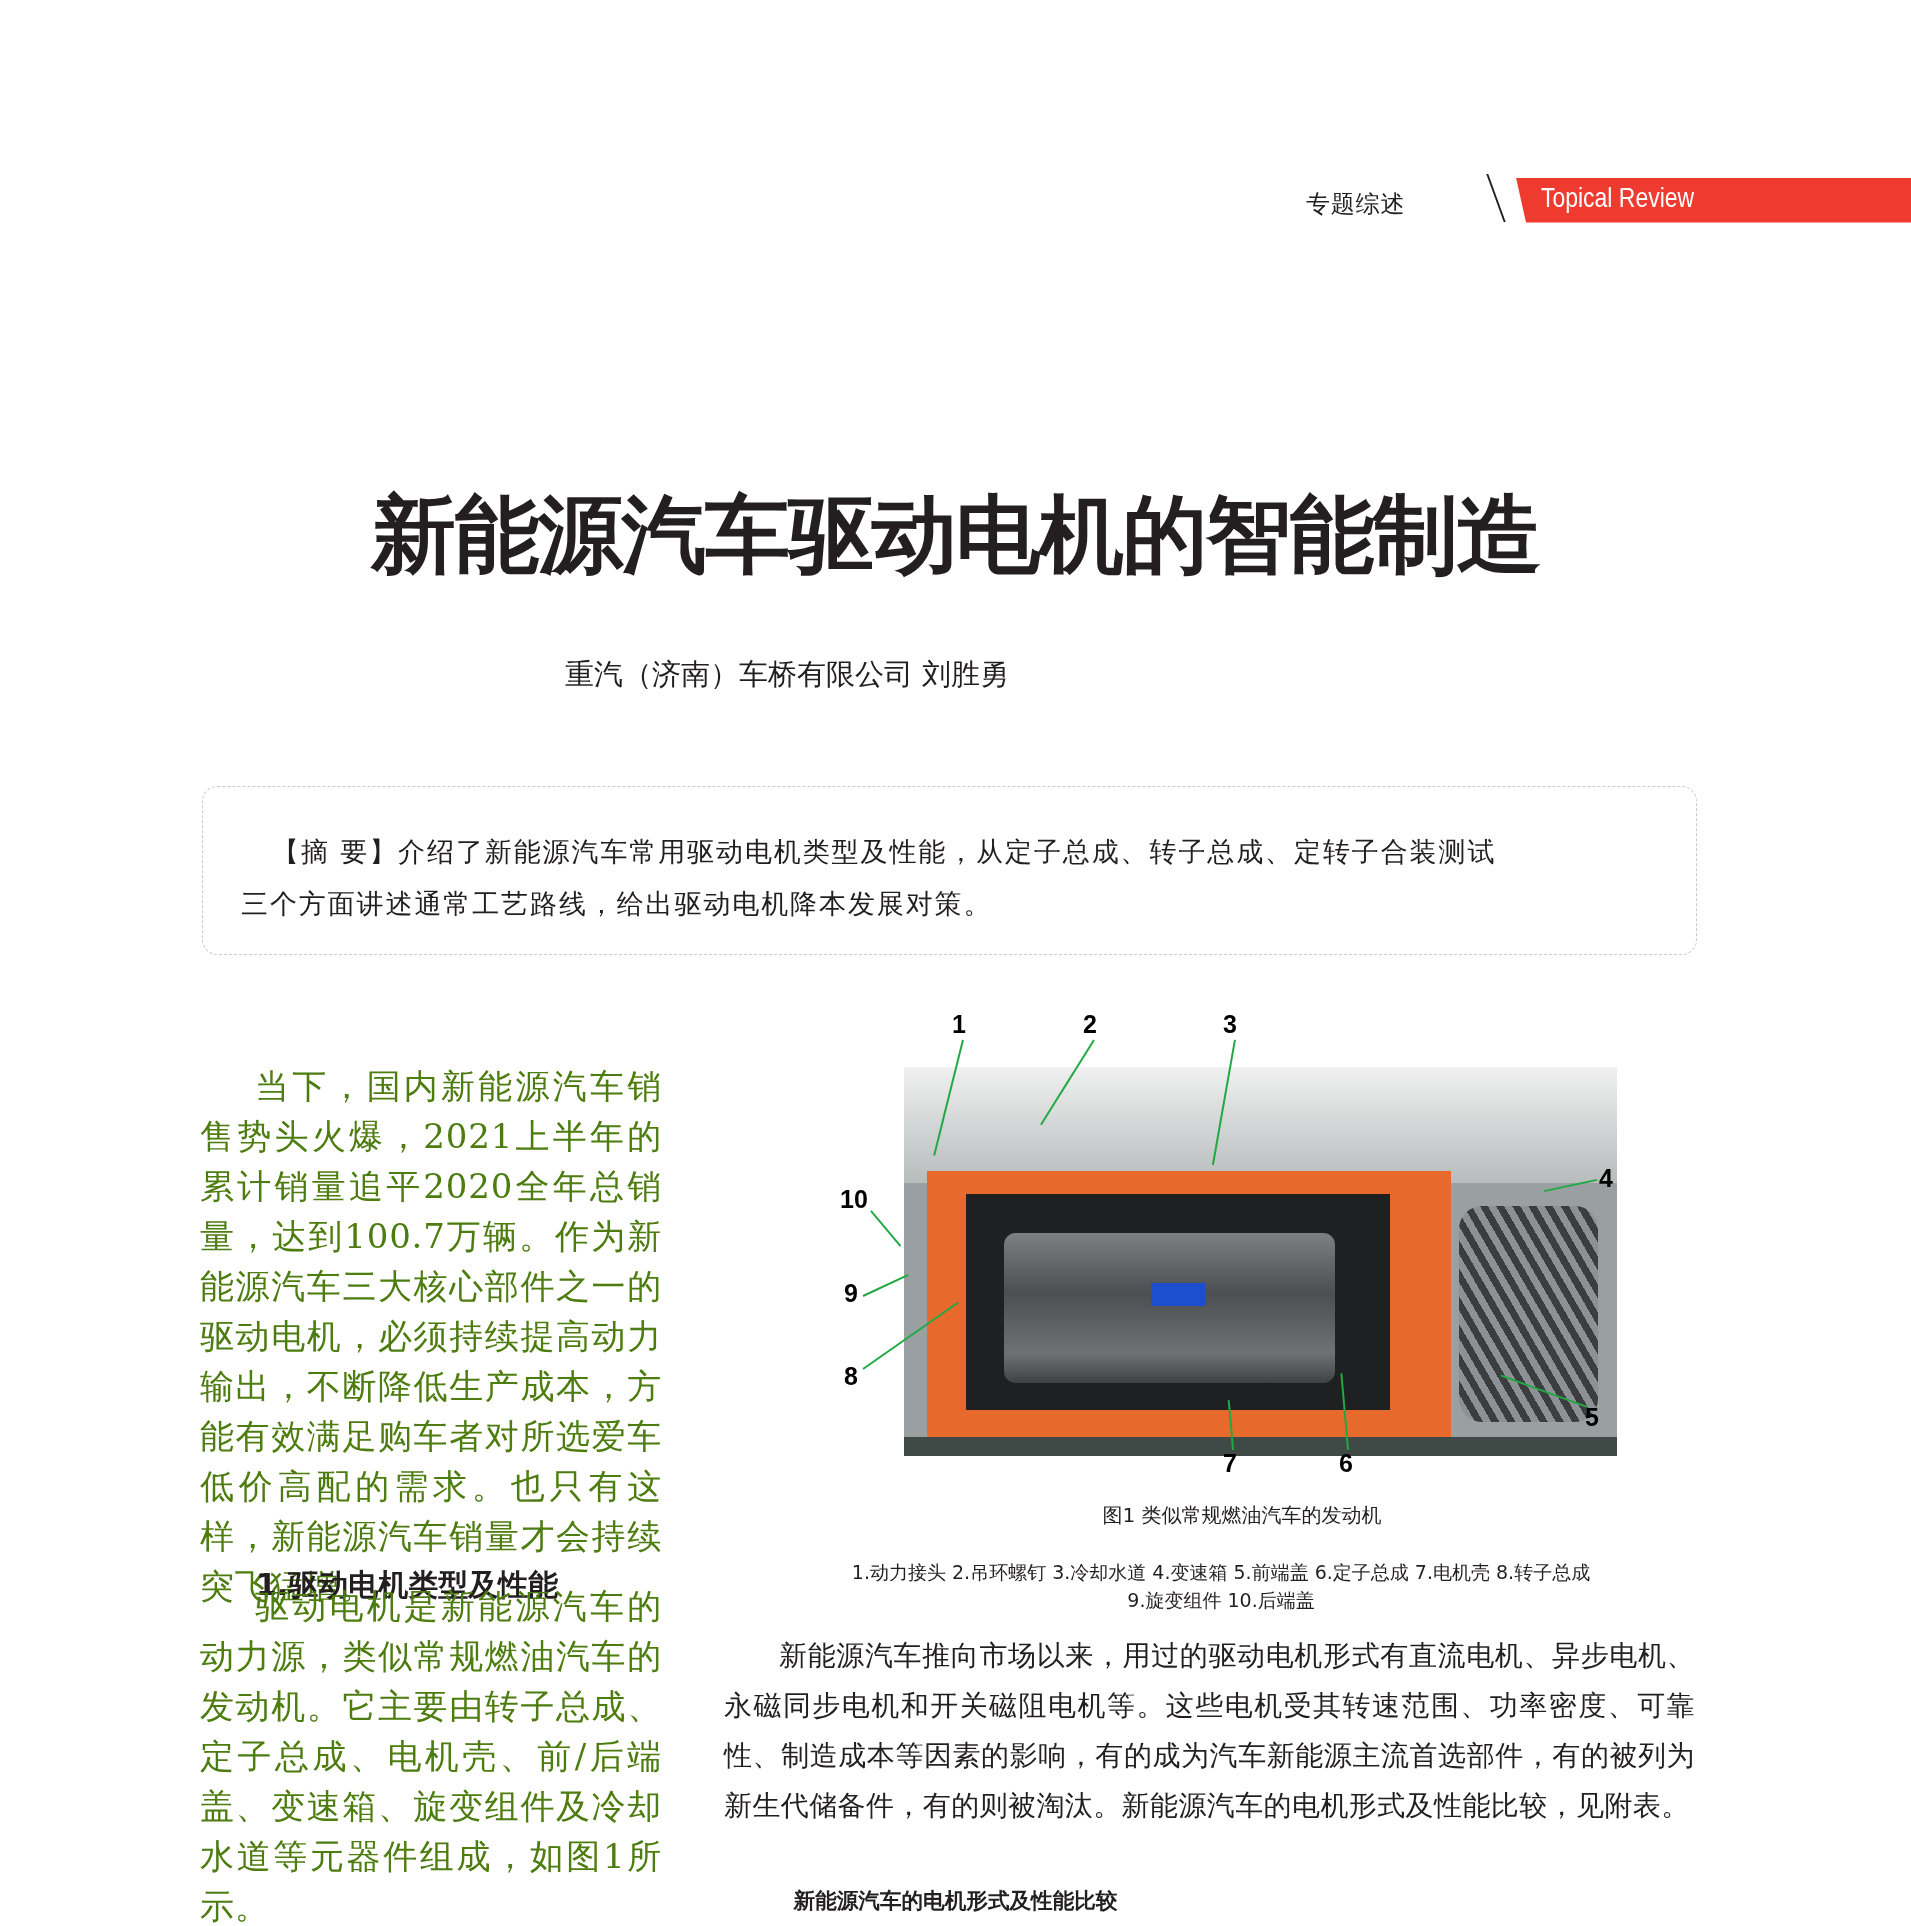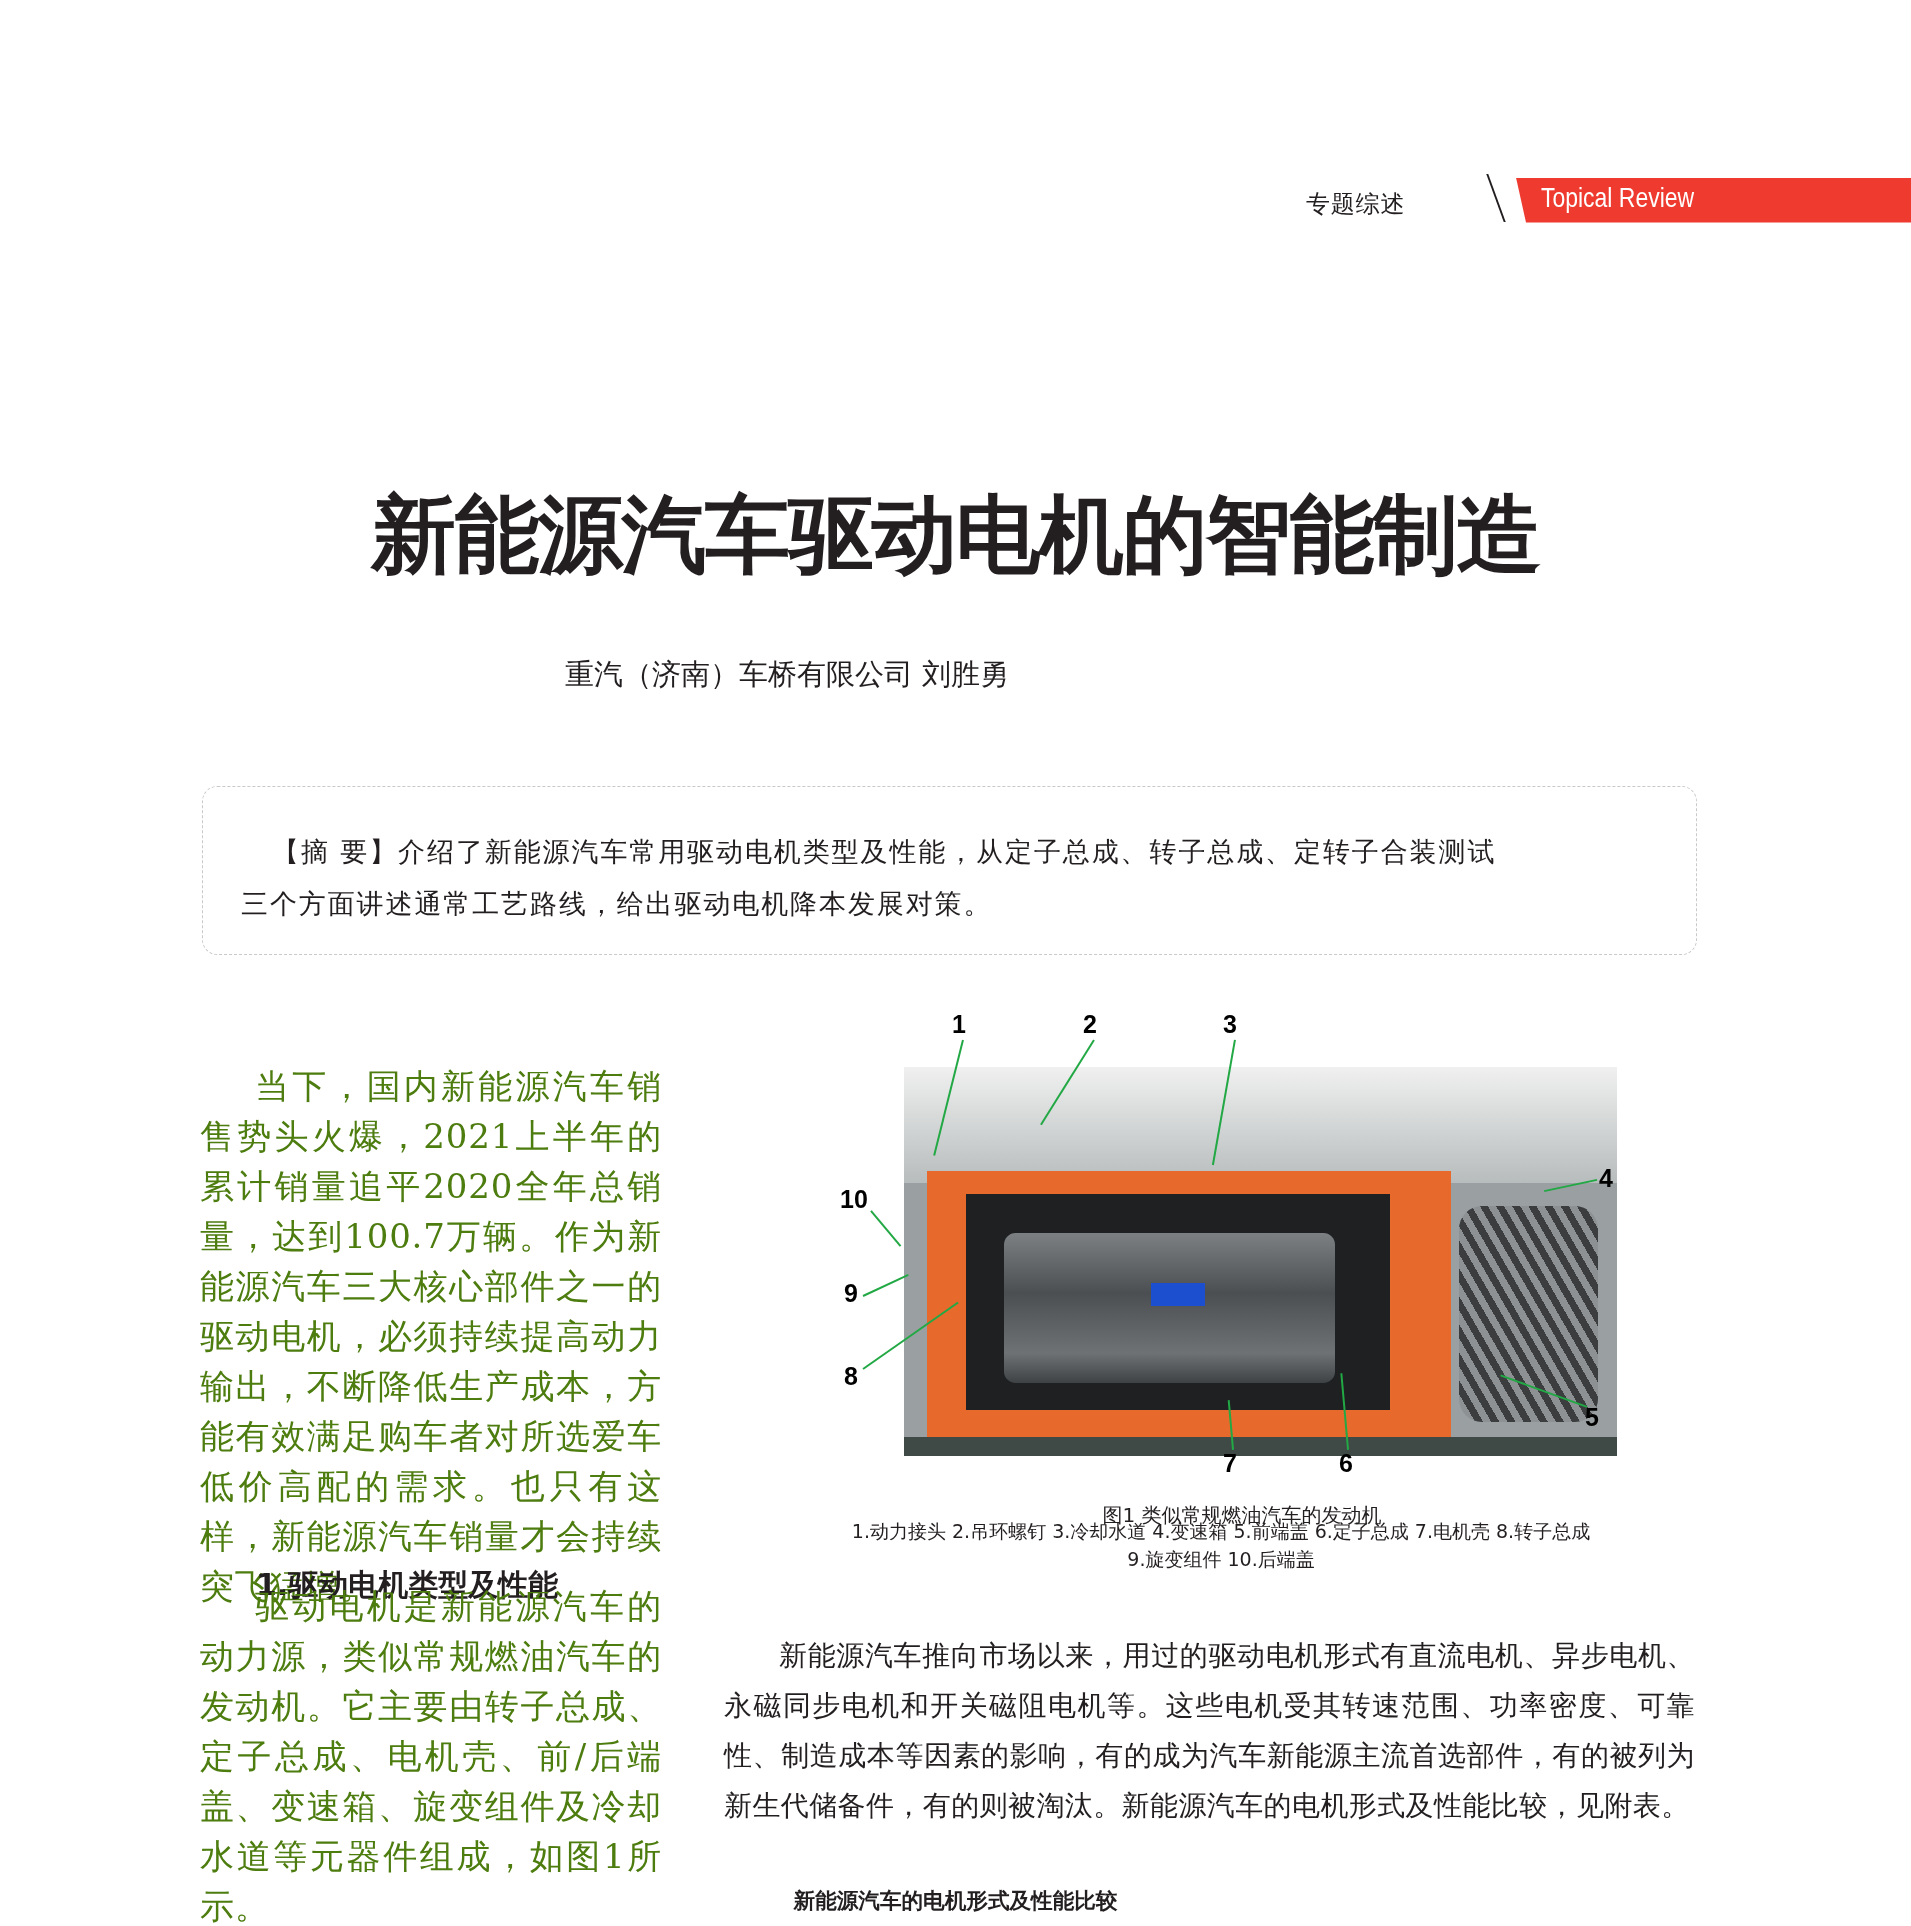--- a/index.html
+++ b/index.html
@@ -36,21 +36,21 @@
   .photo .housing { position: absolute; left: 23px; top: 104px; width: 524px; height: 266px; background: #e8692c; }
   .photo .cavity { position: absolute; left: 62px; top: 127px; width: 424px; height: 216px; background: #1e2022; }
   .photo .rotor { position: absolute; left: 100px; top: 166px; width: 331px; height: 150px; background: linear-gradient(#7c8083, #4b4f52 40%, #6e7275 80%, #3e4244); border-radius: 11.6px; }
   .photo .label-tag { position: absolute; left: 247px; top: 216px; width: 54px; height: 23px; background: #1b4fd0; }
   .photo .gear { position: absolute; left: 555px; top: 139px; width: 139px; height: 216px; background: repeating-linear-gradient(60deg, #3b3d3f 0 7px, #8d9193 7px 14px); border-radius: 23px; }
   .photo .base { position: absolute; left: 0; top: 370px; width: 100%; height: 23px; background: #3f4a47; }
   .callout { position: absolute; font-family: "Liberation Sans", sans-serif; font-weight: bold; font-size: 25px; color: #000; }
   .leader { position: absolute; height: 1.9px; background: #22a844; transform-origin: left center; }
 
   .fig-caption { position: absolute; top: 1502px; left: 828px; width: 828px; text-align: center; font-family: "DejaVu Sans", sans-serif; font-size: 20px; color: #231f20; }
-  .fig-legend { position: absolute; top: 1517px; left: 755px; width: 932px; text-align: center; font-family: "DejaVu Sans", sans-serif; font-size: 19px; line-height: 28px; color: #231f20; }
+  .fig-legend { position: absolute; top: 1558px; left: 755px; width: 932px; text-align: center; font-family: "DejaVu Sans", sans-serif; font-size: 19px; line-height: 28px; color: #231f20; }
 
   
   .right-para { position: absolute; top: 1631px; left: 724px; width: 971px; font-family: "DejaVu Serif", serif; font-size: 28px; line-height: 50px; letter-spacing: 0.4px; color: #231f20; text-align: justify; }
   .right-para p { text-indent: 55px; }
 
   
   .table-title { position: absolute; top: 1886px; left: 0; width: 1911px; text-align: center; font-family: "DejaVu Sans", sans-serif; font-weight: bold; font-size: 21.6px; color: #231f20; }
 </style>
 </head>
 <body>

